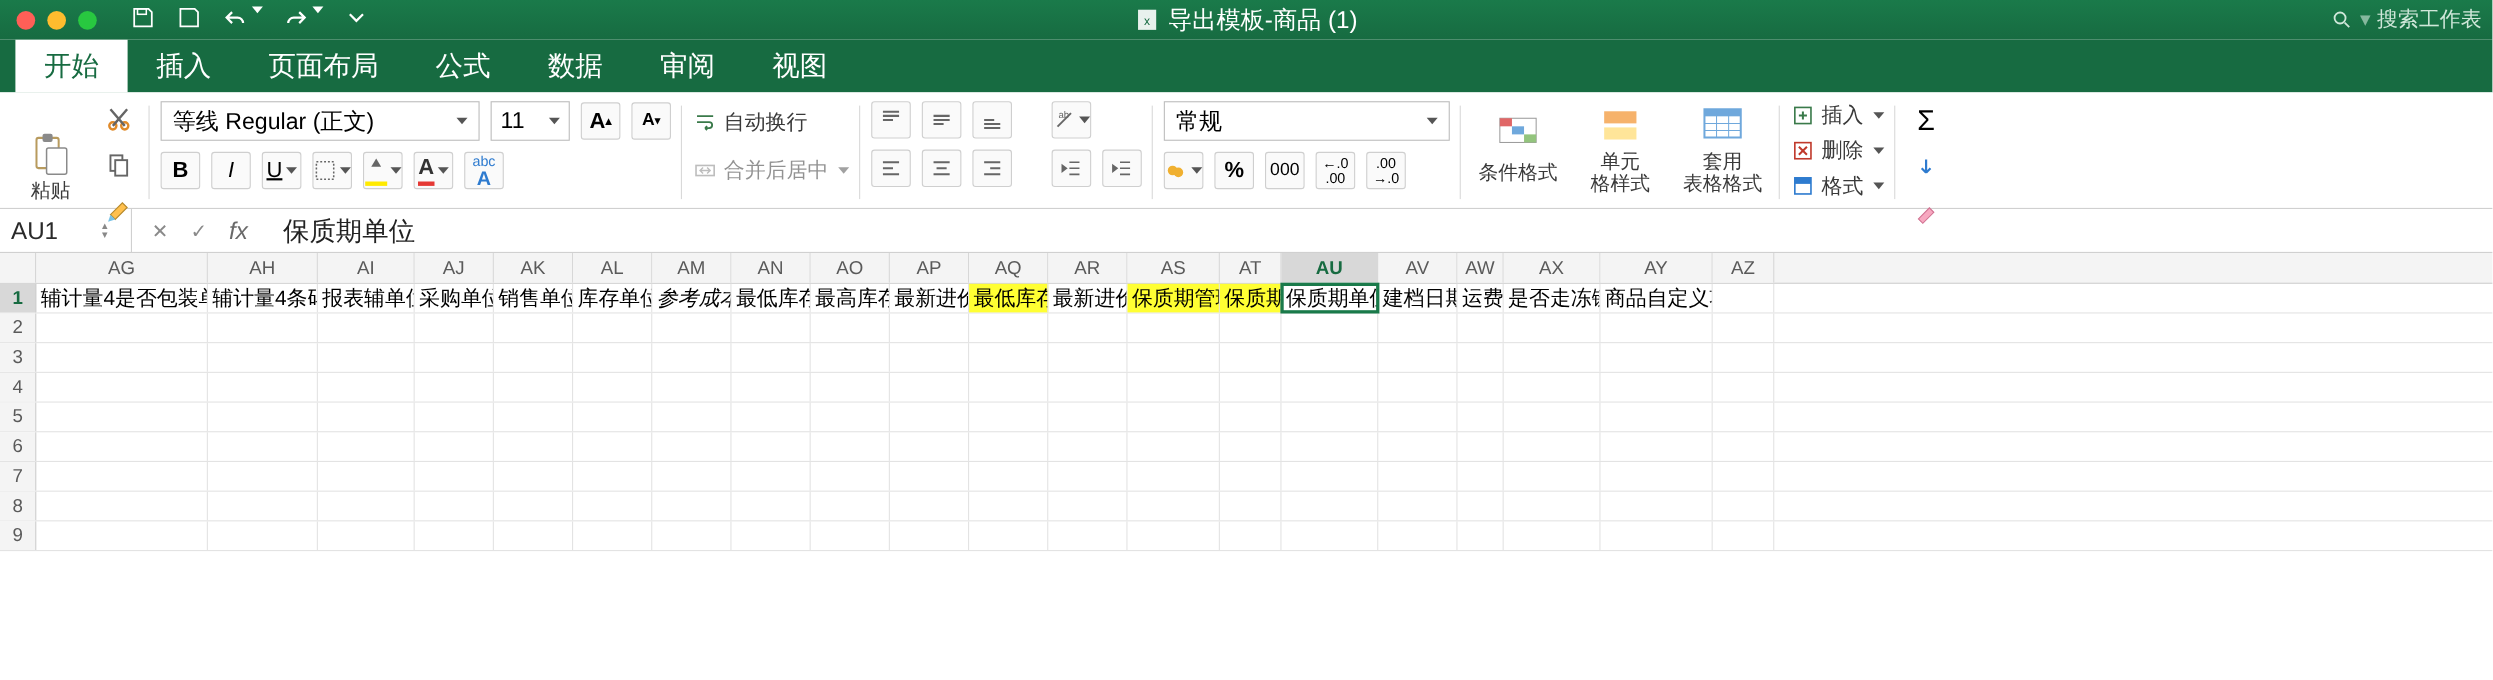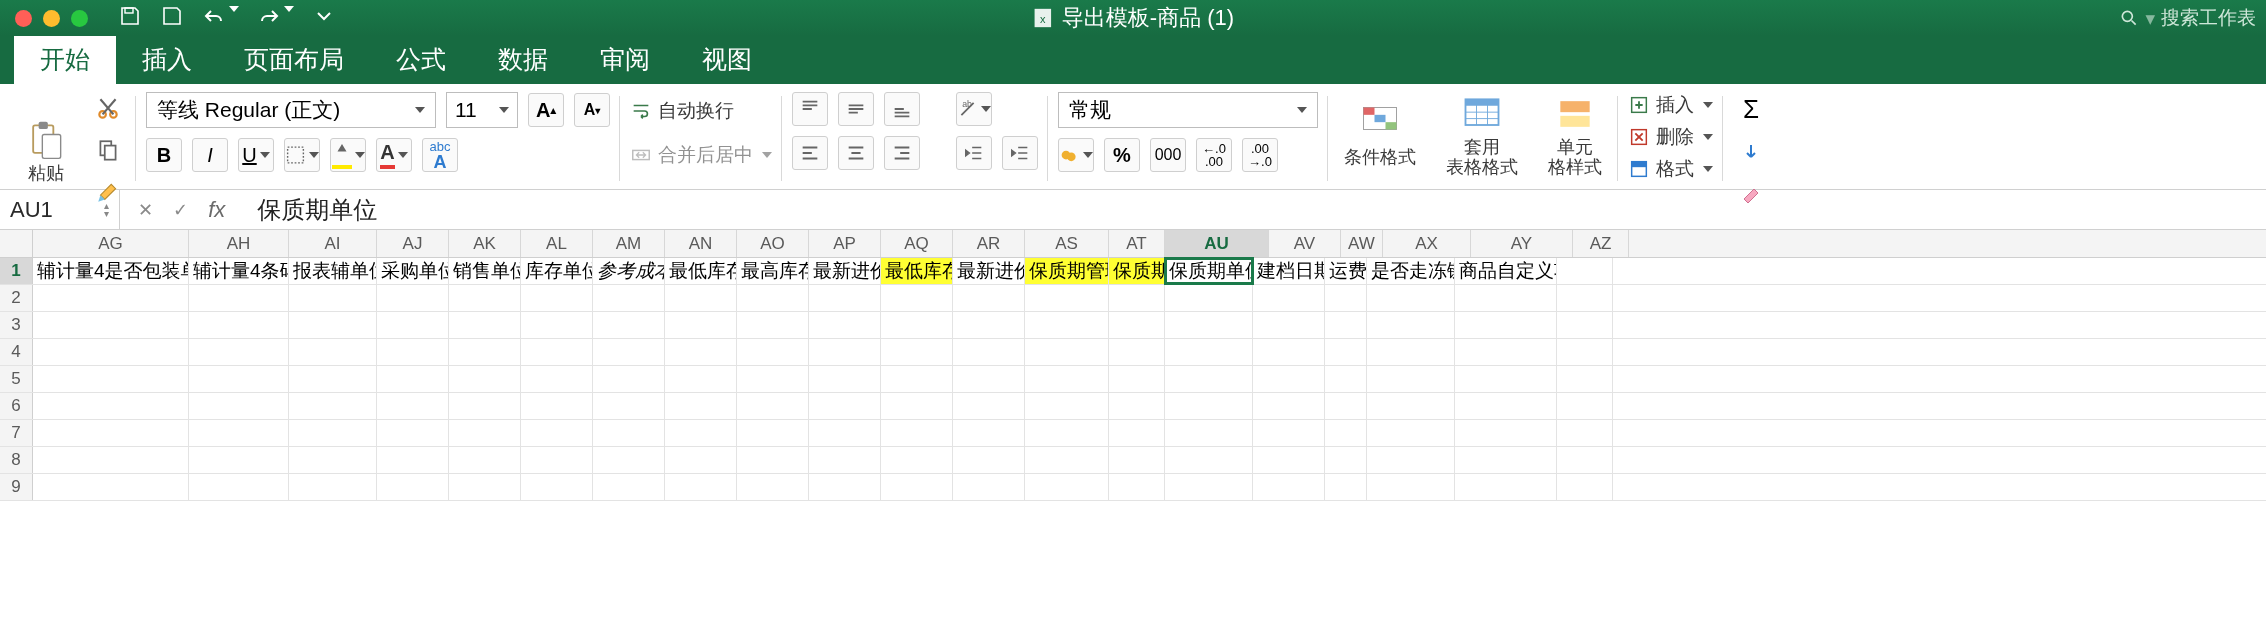--- a/index.html
+++ b/index.html
@@ -35,21 +35,21 @@
 .bigbtn { display: flex; flex-direction: column; align-items: center; gap: 2px; cursor: pointer; padding: 0 6px; }
 .bigbtn svg { width: 44px; height: 44px; }
 .bigbtn-label { font-size: 18px; color: #3a3a3a; text-align: center; line-height: 1.1; }
 .minibtn { display: flex; align-items: center; gap: 6px; font-size: 19px; color: #3a3a3a; cursor: pointer; }
 .minibtn svg { width: 22px; height: 22px; }
 .underline-color { border-bottom: 4px solid #ffea00; padding-bottom: 1px; }
 .underline-red { border-bottom: 4px solid #e53935; padding-bottom: 1px; }
 
 
 .formula-bar { height: 40px; border-bottom: 1px solid #d0d0d0; display: flex; align-items: center; background: #fff; }
-.name-box { width: 120px; height: 40px; border-right: 1px solid #d0d0d0; display: flex; align-items: center; padding: 0 10px; font-size: 22px; color: #2a2a2a; justify-content: space-between; gap: 40px; }
+.name-box { width: 120px; height: 40px; border-right: 1px solid #d0d0d0; display: flex; align-items: center; padding: 0 10px; font-size: 22px; color: #2a2a2a; justify-content: flex-start; gap: 40px; }
 .name-box .spin { display: flex; flex-direction: column; }
 .name-box .spin span { font-size: 10px; line-height: 8px; color: #888; }
 .fx-ctrl { display: flex; align-items: center; gap: 20px; padding: 0 18px; color: #8a8a8a; }
 .fx-label { font-style: italic; font-size: 22px; color: #6a6a6a; }
 .fx-input { flex: 1; font-size: 24px; padding: 0 14px; color: #222; }
 
 
 .grid-wrap { position: relative; }
 .colhdrs { display: flex; height: 28px; border-bottom: 1px solid #cfcfcf; background: #f4f4f4; }
 .corner { width: 33px; border-right: 1px solid #cfcfcf; background: #f4f4f4; }
@@ -300,34 +300,34 @@
           <svg viewBox="0 0 48 48">
             <rect x="6" y="6" width="36" height="24" fill="#fff" stroke="#999"></rect>
             <rect x="6" y="6" width="12" height="8" fill="#e06666"></rect>
             <rect x="18" y="14" width="12" height="8" fill="#6fa8dc"></rect>
             <rect x="30" y="22" width="12" height="8" fill="#93c47d"></rect>
           </svg>
           <span class="bigbtn-label">条件格式</span>
         </div>
       <div class="bigbtn">
           <svg viewBox="0 0 48 48">
+            <rect x="8" y="10" width="32" height="12" fill="#f6b26b"></rect>
+            <rect x="8" y="26" width="32" height="12" fill="#ffe599"></rect>
+          </svg>
+          <span class="bigbtn-label" style="white-space:pre">单元
+格样式</span>
+        </div>
+      <div class="bigbtn">
+          <svg viewBox="0 0 48 48">
             <rect x="6" y="8" width="36" height="28" fill="#fff" stroke="#6fa8dc" stroke-width="2"></rect>
             <rect x="6" y="8" width="36" height="7" fill="#6fa8dc"></rect>
             <path d="M6 22h36M6 29h36M18 8v28M30 8v28" stroke="#6fa8dc"></path>
           </svg>
           <span class="bigbtn-label" style="white-space:pre">套用
 表格格式</span>
-        </div>
-      <div class="bigbtn">
-          <svg viewBox="0 0 48 48">
-            <rect x="8" y="10" width="32" height="12" fill="#f6b26b"></rect>
-            <rect x="8" y="26" width="32" height="12" fill="#ffe599"></rect>
-          </svg>
-          <span class="bigbtn-label" style="white-space:pre">单元
-格样式</span>
         </div>
     </div>
   </div>
 
   <div class="group">
     <div style="display:flex;flex-direction:column;gap:6px">
       <div class="minibtn">
           <svg viewBox="0 0 24 24">
             <rect x="4" y="4" width="16" height="16" fill="none" stroke="#3a7a4a" stroke-width="1.6"></rect>
             <path d="M12 8v8M8 12h8" stroke="#3a7a4a" stroke-width="2"></path>
@@ -397,21 +397,21 @@
       <div class="colhdr" style="width: 72px;">AK</div>
       <div class="colhdr" style="width: 72px;">AL</div>
       <div class="colhdr" style="width: 72px;">AM</div>
       <div class="colhdr" style="width: 72px;">AN</div>
       <div class="colhdr" style="width: 72px;">AO</div>
       <div class="colhdr" style="width: 72px;">AP</div>
       <div class="colhdr" style="width: 72px;">AQ</div>
       <div class="colhdr" style="width: 72px;">AR</div>
       <div class="colhdr" style="width: 84px;">AS</div>
       <div class="colhdr" style="width: 56px;">AT</div>
-      <div class="colhdr sel" style="width: 104px; text-align: right;">AU</div>
+      <div class="colhdr sel" style="width: 88px; text-align: right;">AU</div>
       <div class="colhdr" style="width: 72px;">AV</div>
       <div class="colhdr" style="width: 42px;">AW</div>
       <div class="colhdr" style="width: 88px;">AX</div>
       <div class="colhdr" style="width: 102px;">AY</div>
       <div class="colhdr" style="width: 56px;">AZ</div>
     </div>
   <div class="rows" id="rows">
       <div class="row-line">
         <div class="rowhdr sel">1</div>
         <div class="cell" style="width: 156px;">辅计量4是否包装单位</div>

